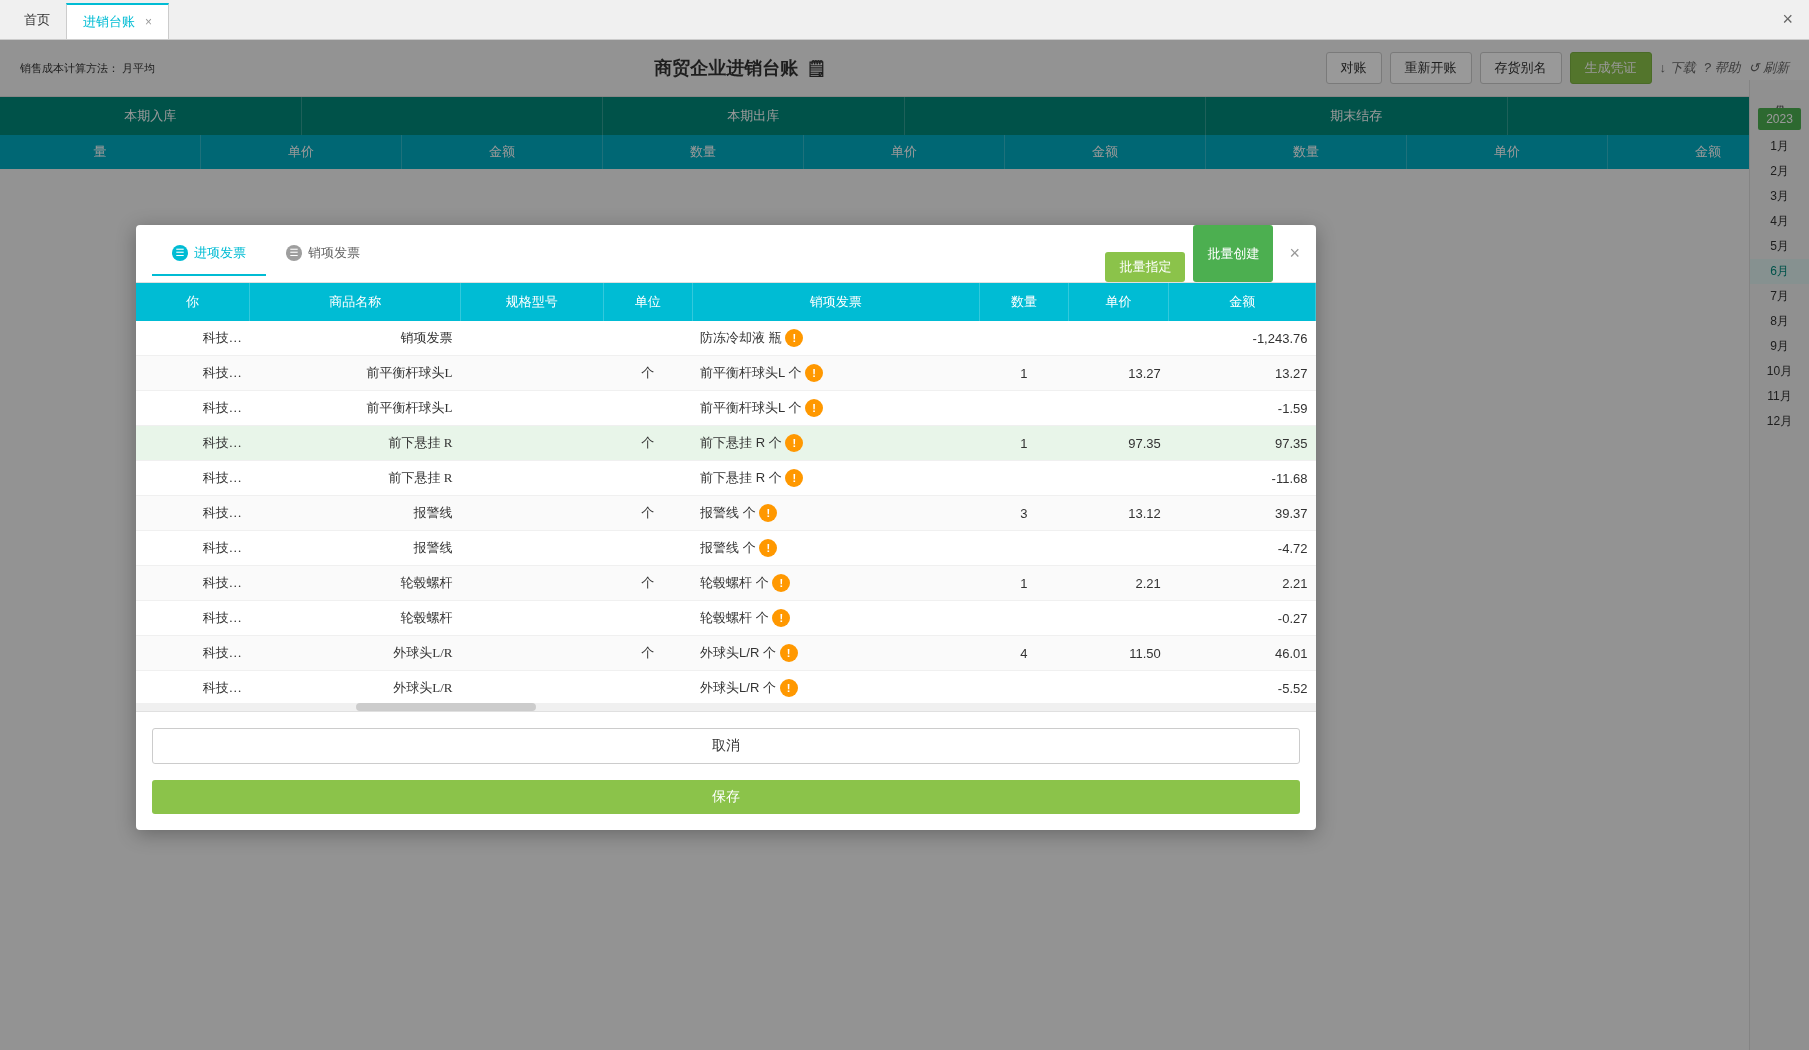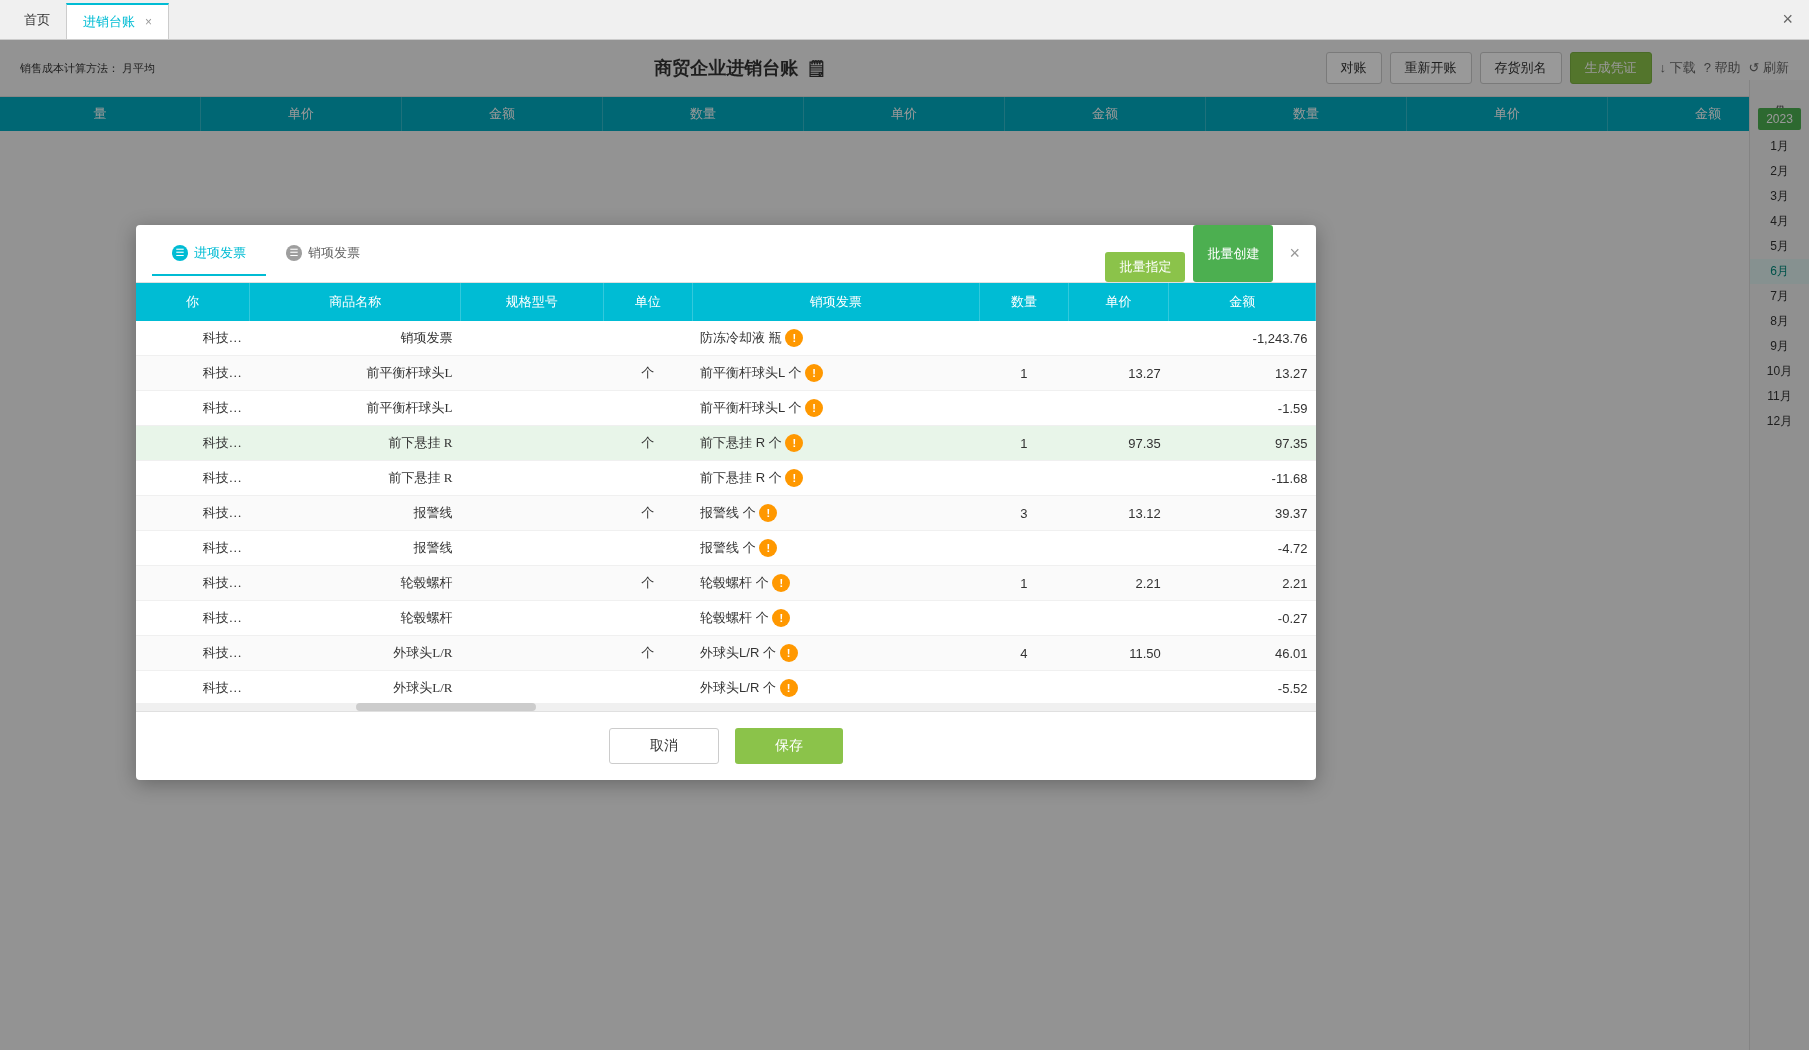--- a/index.html
+++ b/index.html
@@ -110,20 +110,21 @@
     }
     .btn-text {
       background: transparent;
       border: none;
       color: #666;
       cursor: pointer;
       font-size: 13px;
       display: flex;
       align-items: center;
       gap: 4px;
+      font-style: italic;
     }
 
     
     .overlay {
       position: absolute;
       top: 0; left: 0; right: 0; bottom: 0;
       background: rgba(0,0,0,0.4);
       z-index: 100;
     }
 
@@ -252,20 +253,21 @@
       cursor: pointer;
     }
 
     
     .dialog-footer {
       display: flex;
       justify-content: center;
       gap: 16px;
       padding: 16px;
       border-top: 1px solid #e0e0e0;
+      flex-direction: column;
     }
     .btn-cancel {
       padding: 8px 40px;
       border: 1px solid #ccc;
       border-radius: 3px;
       background: #fff;
       color: #333;
       cursor: pointer;
       font-size: 14px;
     }
@@ -398,20 +400,28 @@
       <button class="btn btn-outline">重新开账</button>
       <button class="btn btn-outline">存货别名</button>
       <button class="btn btn-green">生成凭证</button>
       <button class="btn-text">↓ 下载</button>
       <button class="btn-text">? 帮助</button>
       <button class="btn-text">↺ 刷新</button>
     </div>
   </div>
 
   <div class="bg-table-area">
+    <div class="bg-section-row">
+      <div class="bg-section-cell">本期入库</div>
+      <div class="bg-section-cell"></div>
+      <div class="bg-section-cell">本期出库</div>
+      <div class="bg-section-cell"></div>
+      <div class="bg-section-cell">期末结存</div>
+      <div class="bg-section-cell"></div>
+    </div>
     <div class="bg-col-row">
       <div class="bg-col-cell">量</div>
       <div class="bg-col-cell">单价</div>
       <div class="bg-col-cell">金额</div>
       <div class="bg-col-cell">数量</div>
       <div class="bg-col-cell">单价</div>
       <div class="bg-col-cell">金额</div>
       <div class="bg-col-cell">数量</div>
       <div class="bg-col-cell">单价</div>
       <div class="bg-col-cell">金额</div>

